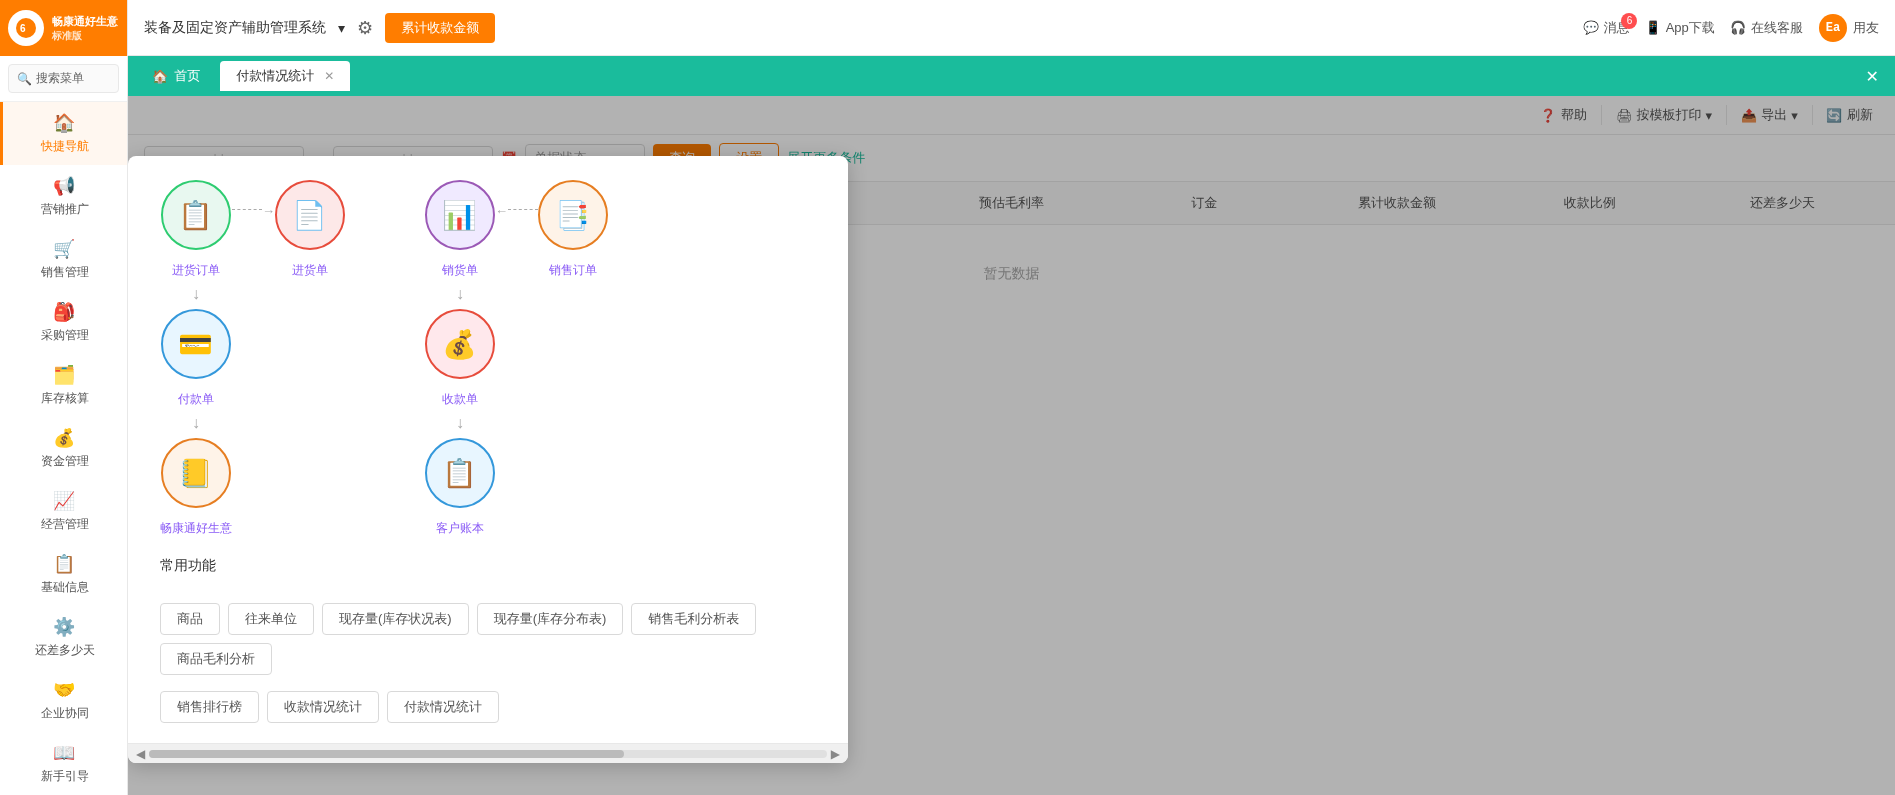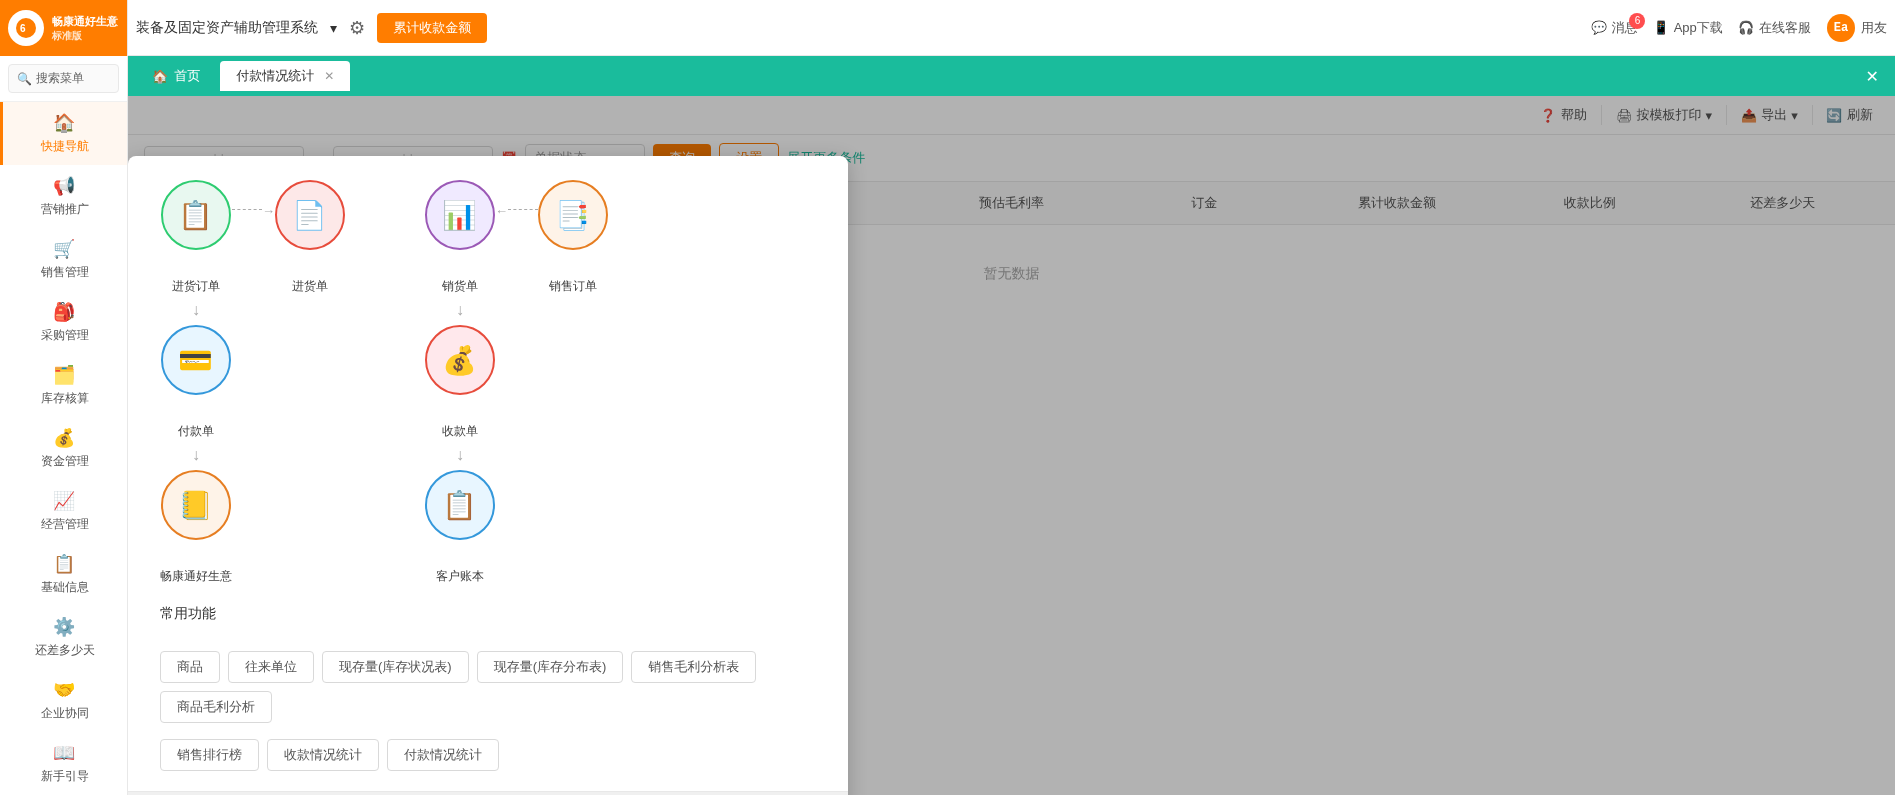--- a/index.html
+++ b/index.html
@@ -17,21 +17,21 @@
     .sidebar-search-btn { width: 100%; border: 1px solid #e8e8e8; background: #fafafa; border-radius: 4px; padding: 5px 8px; cursor: pointer; color: #666; font-size: 12px; display: flex; align-items: center; gap: 4px; }
     .sidebar-nav { flex: 1; overflow-y: auto; }
     .sidebar-item { display: flex; flex-direction: column; align-items: center; padding: 10px 4px; cursor: pointer; border-left: 3px solid transparent; color: #555; font-size: 12px; gap: 4px; }
     .sidebar-item.active { background: #fff7f0; border-left-color: #ff7d00; color: #ff7d00; }
     .sidebar-item .icon { font-size: 18px; }
 
     
     .main { flex: 1; display: flex; flex-direction: column; overflow: hidden; }
 
     
-    .topbar { height: 56px; background: #fff; border-bottom: 1px solid #e8e8e8; display: flex; align-items: center; padding: 0 8px; gap: 12px; flex-shrink: 0; }
+    .topbar { height: 56px; background: #fff; border-bottom: 1px solid #e8e8e8; display: flex; align-items: center; padding: 0 16px; gap: 12px; flex-shrink: 0; }
     .topbar-title { font-size: 14px; color: #333; font-weight: 500; }
     .topbar-dropdown { display: flex; align-items: center; gap: 4px; cursor: pointer; color: #333; font-size: 14px; }
     .topbar-settings { cursor: pointer; color: #666; font-size: 18px; }
     .topbar-trial-btn { background: #ff7d00; color: #fff; border: none; border-radius: 4px; padding: 6px 16px; cursor: pointer; font-size: 13px; }
     .topbar-spacer { flex: 1; }
     .topbar-actions { display: flex; align-items: center; gap: 16px; color: #555; font-size: 13px; }
     .topbar-action { display: flex; align-items: center; gap: 4px; cursor: pointer; position: relative; }
     .topbar-badge { position: absolute; top: -6px; right: -8px; background: #ff4d4f; color: #fff; border-radius: 10px; font-size: 10px; padding: 0 4px; min-width: 16px; text-align: center; line-height: 16px; }
 
     
@@ -52,41 +52,41 @@
 
     
     .filter-bar { background: #fff; padding: 8px 16px; display: flex; align-items: center; gap: 8px; border-bottom: 1px solid #e8e8e8; flex-shrink: 0; }
     .filter-input { border: 1px solid #d9d9d9; border-radius: 4px; padding: 4px 8px; font-size: 13px; color: #999; display: flex; align-items: center; gap: 4px; width: 160px; }
     .filter-select { border: 1px solid #d9d9d9; border-radius: 4px; padding: 4px 8px; font-size: 13px; color: #999; display: flex; align-items: center; gap: 4px; min-width: 120px; }
     .filter-btn-query { background: #ff7d00; color: #fff; border: none; border-radius: 4px; padding: 5px 16px; cursor: pointer; font-size: 13px; }
     .filter-btn-set { background: #fff; color: #ff7d00; border: 1px solid #ff7d00; border-radius: 4px; padding: 5px 16px; cursor: pointer; font-size: 13px; }
     .more-filter { color: #1abc9c; cursor: pointer; font-size: 13px; }
 
     
-    .table-header { background: #fafafa; border-bottom: 1px solid #e8e8e8; padding: 8px 16px; display: flex; align-items: center; gap: 0; }
+    .table-header { background: #fafafa; border-bottom: 1px solid #e8e8e8; padding: 8px 16px; display: flex; align-items: center; gap: 0; justify-content: flex-end; }
     .th { color: #555; font-size: 13px; font-weight: 500; padding: 4px 8px; flex: 1; text-align: center; }
 
     
     .no-data { display: flex; align-items: center; justify-content: center; color: #aaa; font-size: 14px; padding: 40px; text-align: center; }
 
     
     .overlay { position: absolute; top: 0; left: 0; right: 0; bottom: 0; background: rgba(0,0,0,0.3); z-index: 100; display: flex; align-items: flex-start; justify-content: flex-start; }
 
     
     .modal { background: #fff; border-radius: 8px; margin: 40px auto; width: 720px; position: relative; overflow: hidden; box-shadow: 0 4px 20px rgba(0,0,0,0.2); }
     .modal-inner { padding: 24px 32px 20px; }
     .flow-node { display: flex; flex-direction: column; align-items: center; gap: 8px; }
     .flow-circle { width: 70px; height: 70px; border-radius: 50%; display: flex; align-items: center; justify-content: center; font-size: 28px; cursor: pointer; }
     .flow-circle.green { background: #e8f8f0; color: #2ecc71; border: 2px solid #2ecc71; }
     .flow-circle.red { background: #fde8e8; color: #e74c3c; border: 2px solid #e74c3c; }
     .flow-circle.purple { background: #f0eaff; color: #9b59b6; border: 2px solid #9b59b6; }
     .flow-circle.orange { background: #fef3e8; color: #e67e22; border: 2px solid #e67e22; }
     .flow-circle.cyan { background: #e8f6ff; color: #3498db; border: 2px solid #3498db; }
     .flow-circle.pink { background: #ffe8ec; color: #e74c3c; border: 2px solid #e74c3c; }
-    .flow-label { font-size: 12px; color: #404040; margin-top: 20px; }
+    .flow-label { font-size: 12px; color: #8b5cf6; margin-top: 4px; }
     .flow-arrow-down { color: #aaa; font-size: 16px; padding: 6px 0; }
     .flow-row { display: flex; align-items: flex-start; }
 
     
     .common-section { margin-top: 8px; }
     .common-title { font-size: 14px; color: #333; margin-bottom: 28px; font-weight: 500; }
     .common-btns { display: flex; flex-wrap: wrap; gap: 8px; }
     .common-btn { border: 1px solid #d9d9d9; background: #fff; border-radius: 4px; padding: 6px 16px; font-size: 13px; color: #555; cursor: pointer; }
 
     

